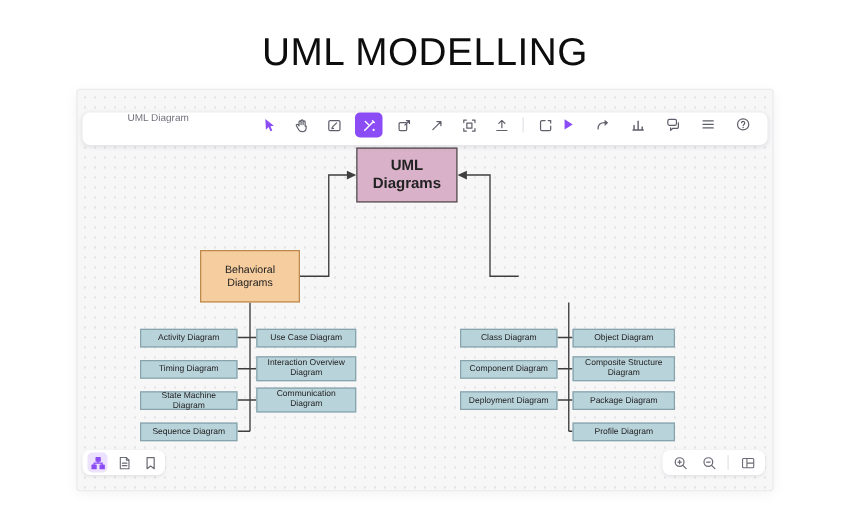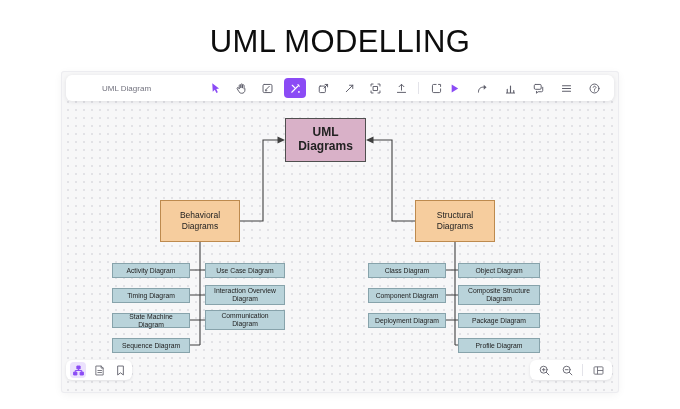--- a/index.html
+++ b/index.html
@@ -9,23 +9,23 @@
                 letter-spacing:.4px; color:#0d0d0d; }
 
   
   .app { position:absolute; left:62px; top:72px; width:556px; height:320px;
          background:#f7f7f8; border-radius:2px; overflow:hidden;
          box-shadow:0 0 0 1px #ececf0, 0 2px 10px rgba(0,0,0,.06);
          background-image:radial-gradient(circle, #e2e2e6 0.9px, transparent 1.1px);
          background-size:8px 8px; background-position:2px 2px; }
 
   
-  .toolbar { position:absolute; top:3px; left:4px; right:4px; height:26px; background:#fff;
+  .toolbar { position:absolute; top:18px; left:4px; right:4px; height:26px; background:#fff;
              border-radius:6px; box-shadow:0 1px 4px rgba(20,20,40,.10);
-             display:flex; align-items:center; padding:0 10px; z-index:5; }
+             display:flex; align-items:flex-start; padding:0 10px; z-index:5; }
   .doc-name { font-size:8px; color:#72727e; margin-left:26px; width:104px; flex:0 0 auto; }
   .tool-group { display:flex; align-items:center; gap:8px; margin-left:auto; margin-right:auto; }
   .action-group { display:flex; align-items:center; gap:10px; flex:0 0 auto; margin-right:2px; }
   .icon-btn { width:18px; height:18px; display:flex; align-items:center; justify-content:center;
               color:#5f5f6b; border-radius:4px; cursor:pointer; }
   .icon-btn.active { background:#8b4bf5; color:#fff; width:22px; height:20px; }
   .icon-btn svg { display:block; }
   .vsep { width:1px; height:12px; background:#e3e3e9; }
 
   
@@ -170,21 +170,20 @@
     </g>
     <g fill="#3f3f3f">
       <polygon points="223,68 215.5,64.5 215.5,71.5"></polygon>
       <polygon points="304,68 311.5,64.5 311.5,71.5"></polygon>
     </g>
   </svg>
 
   <div class="node node-root" style="left:223px; top:46px; width:81px; height:44px;">UML Diagrams</div>
 
   <div class="node node-branch" style="left:98px; top:128px; width:80px; height:42px;">Behavioral Diagrams</div>
-  <div class="node node-branch" style="left:353px; top:128px; width:80px; height:42px;">Structural Diagrams</div>
 
   <div class="node node-child" style="left:50px; top:191px; width:78px; height:15px;">Activity Diagram</div>
   <div class="node node-child" style="left:50px; top:216px; width:78px; height:15px;">Timing Diagram</div>
   <div class="node node-child" style="left:50px; top:241px; width:78px; height:15px;">State Machine Diagram</div>
   <div class="node node-child" style="left:50px; top:266px; width:78px; height:15px;">Sequence Diagram</div>
 
   <div class="node node-child" style="left:143px; top:191px; width:80px; height:15px;">Use Case Diagram</div>
   <div class="node node-child" style="left:143px; top:213px; width:80px; height:20px;">Interaction Overview Diagram</div>
   <div class="node node-child" style="left:143px; top:238px; width:80px; height:20px;">Communication Diagram</div>
 

